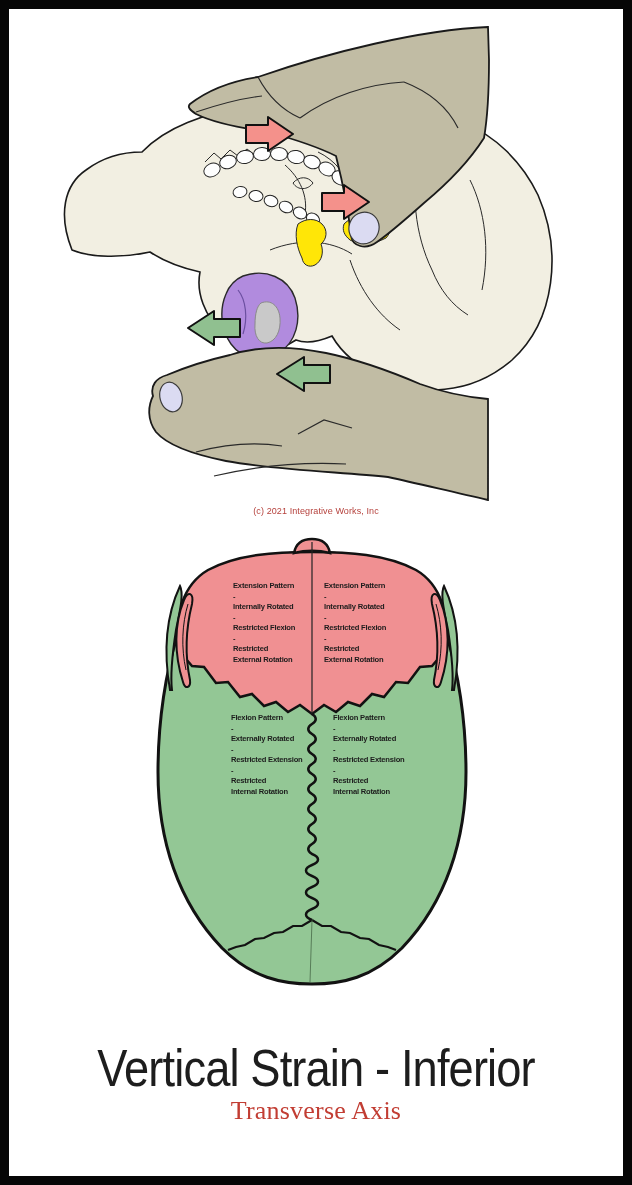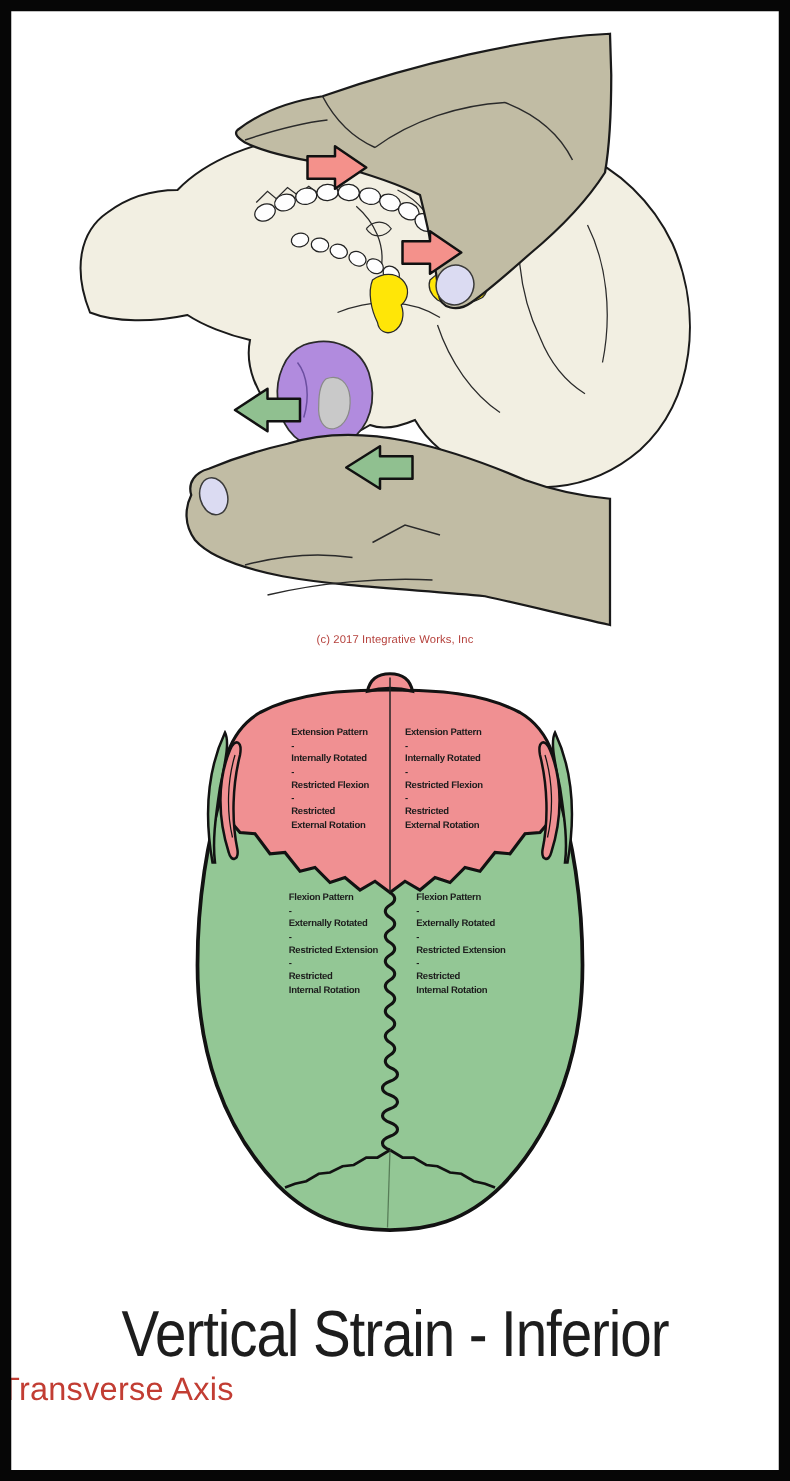--- a/index.html
+++ b/index.html
@@ -22,22 +22,22 @@
   .blk-fl{left:233px;top:581px;}
   .blk-fr{left:324px;top:581px;}
   .blk-pl{left:231px;top:713px;}
   .blk-pr{left:333px;top:713px;}
   .title{
     position:absolute;left:0;top:1038px;width:632px;text-align:center;
     font-size:52px;font-weight:300;letter-spacing:-1px;color:#1d1d1d;
     transform:scaleX(.87);transform-origin:50% 50%;white-space:nowrap;
   }
   .subtitle{
-    position:absolute;left:0;top:1096px;width:632px;
-    font-size:26px;font-weight:400;color:#c23d33;letter-spacing:.2px;
+    position:absolute;left:0;top:1096px;width:632px;text-align:center;
+    font-size:26px;font-weight:400;color:#c23d33;letter-spacing:.2px;font-family:Liberation Serif, serif;
   }
 </style>
 </head>
 <body>
 
 <div class="canvas">
 
   <svg class="illus" width="632" height="510" viewBox="0 0 632 510">
 
     <g>
@@ -132,21 +132,21 @@
 
     <g stroke="#111" stroke-width="2" stroke-linejoin="round">
       <path fill="#f4918b" d="M 246 125 L 268 125 L 268 117 L 293 134 L 268 151 L 268 143 L 246 143 Z"></path>
       <path fill="#f4918b" d="M 322 193 L 344 193 L 344 185 L 369 202 L 344 219 L 344 211 L 322 211 Z"></path>
       <path fill="#90c090" d="M 240 319 L 214 319 L 214 311 L 188 328 L 214 345 L 214 337 L 240 337 Z"></path>
       <path fill="#90c090" d="M 330 365 L 304 365 L 304 357 L 277 374 L 304 391 L 304 383 L 330 383 Z"></path>
     </g>
   </svg>
 
   <div class="copyright">
-    <div>(c) 2017 Integrative Works, Inc</div>
+    <div>(c) 2021 Integrative Works, Inc</div>
   </div>
 
   <svg class="headmap" width="632" height="460" viewBox="0 0 632 460">
 
     <path fill="#93c795" stroke="#121212" stroke-width="3" d="M 312 22 C 372 22, 428 50, 446 104 C 458 140, 466 190, 466 242
          C 466 310, 446 372, 402 418 C 372 448, 342 454, 312 454
          C 282 454, 252 448, 222 418 C 178 372, 158 310, 158 242
          C 158 190, 166 140, 178 104 C 196 50, 252 22, 312 22 Z"></path>
 
     <path fill="#f09092" stroke="#121212" stroke-width="2.5" d="M 180 122 L 192 136 L 204 137 L 216 153 L 228 152 L 240 167 L 252 164

